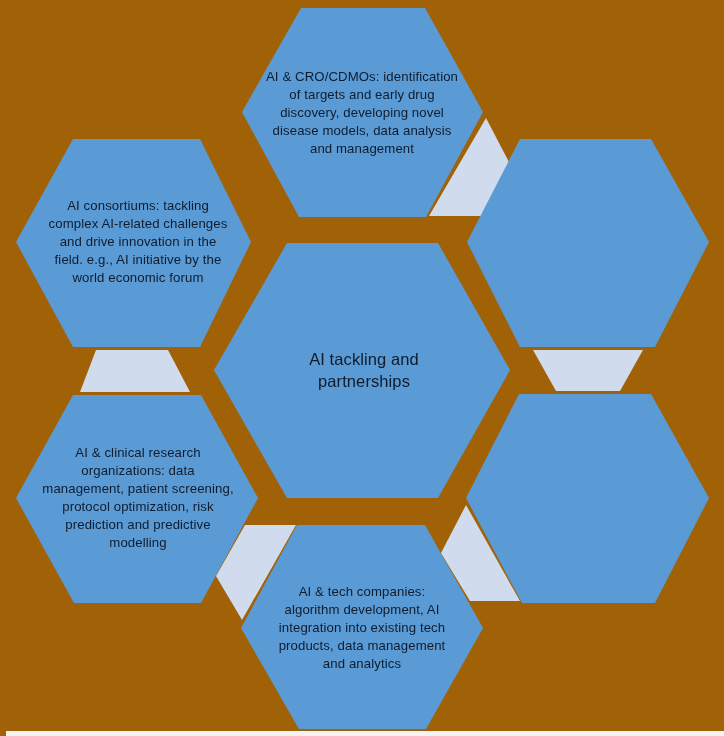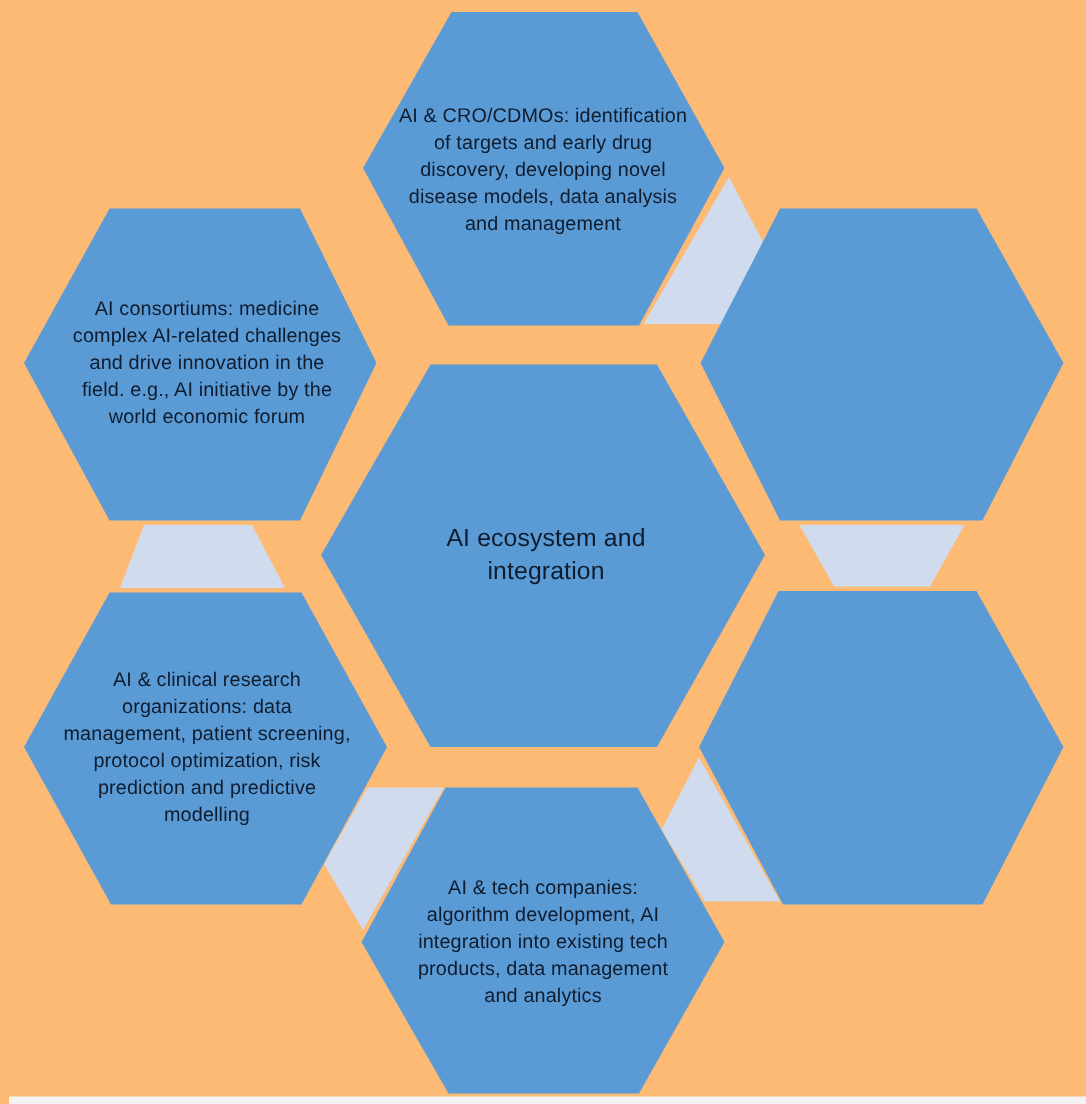--- a/index.html
+++ b/index.html
@@ -5,21 +5,21 @@
     html, body {
       margin: 0;
       padding: 0;
       background: #ffffff;
     }
     #canvas {
       position: relative;
       width: 724px;
       height: 736px;
       overflow: hidden;
-      background: #fdba74;
+      background: #a16207;
       font-family: "Liberation Sans", "DejaVu Sans", sans-serif;
     }
     #shapes {
       position: absolute;
       left: 0;
       top: 0;
       width: 724px;
       height: 736px;
     }
     .hex { fill: #5b9bd5; }
@@ -75,20 +75,20 @@
 
   <div class="label" style="left:272px; top:556px; width:180px; height:144px;">
     <span>AI &amp; tech companies: algorithm development, AI integration into existing tech products, data management and analytics</span>
   </div>
 
   <div class="label" style="left:40px; top:426px; width:196px; height:144px;">
     <span>AI &amp; clinical research organizations: data management, patient screening, protocol optimization, risk prediction and predictive modelling</span>
   </div>
 
   <div class="label" style="left:46px; top:170px; width:184px; height:144px;">
-    <span>AI consortiums: medicine complex AI-related challenges and drive innovation in the field. e.g., AI initiative by the world economic forum</span>
+    <span>AI consortiums: tackling complex AI-related challenges and drive innovation in the field. e.g., AI initiative by the world economic forum</span>
   </div>
 
   <div class="label center" style="left:272px; top:330px; width:184px; height:80px;">
-    <span>AI ecosystem and integration</span>
+    <span>AI tackling and partnerships</span>
   </div>
 
 </div>
 
 </body></html>

